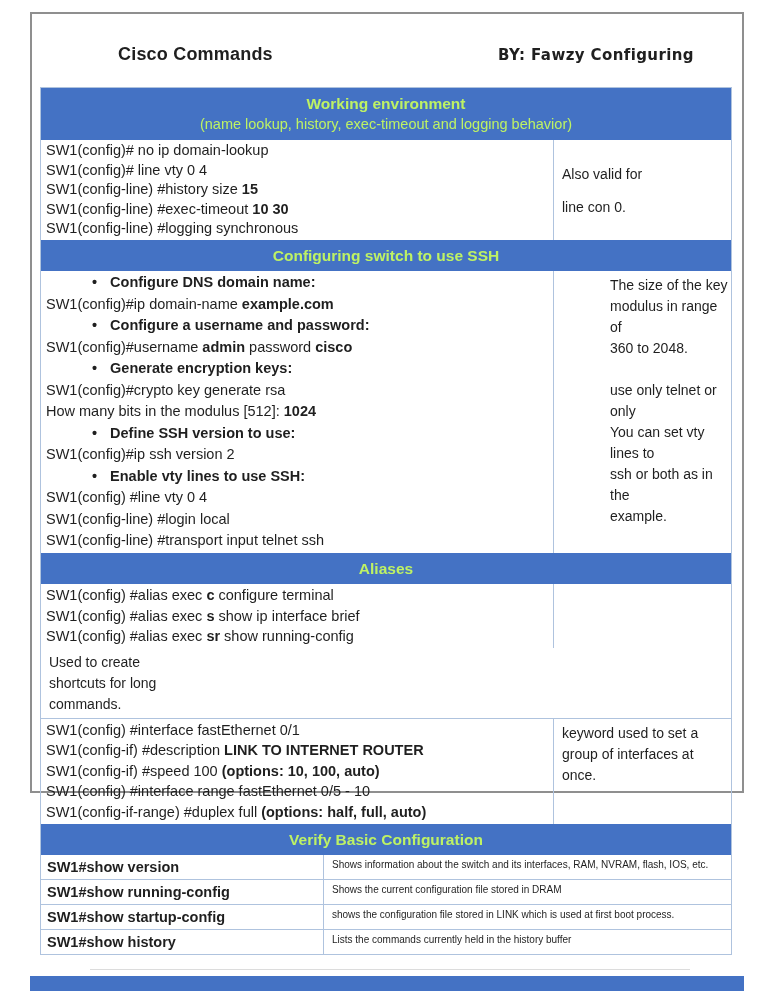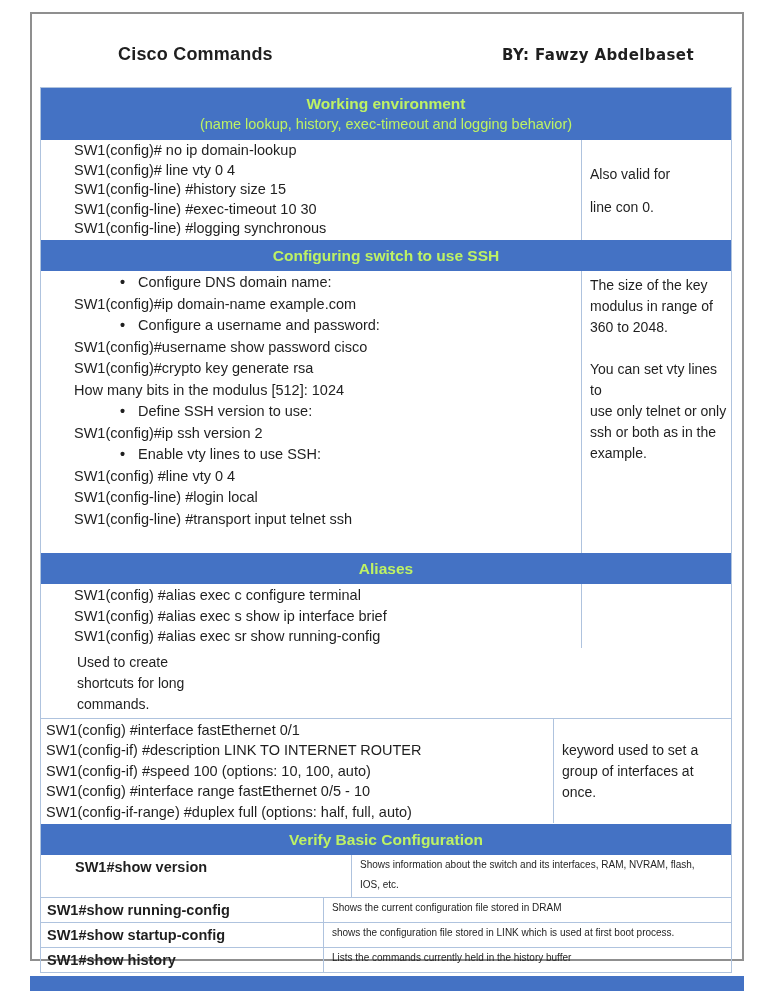--- a/index.html
+++ b/index.html
@@ -1,43 +1,43 @@
 <!DOCTYPE html>
 <html style="--banner: #4472C4; --cellborder: #AFC3DE; --pageborder: #8F8F8F; --text: #1F1F1F;"><head>
 <meta charset="utf-8">
 <style>
   html,body{margin:0;padding:0;}
   body{
     width:768px;height:994px;background:#ffffff;position:relative;
     font-family:"Liberation Sans",sans-serif;color:var(--text,#1f1f1f);
   }
   .page{
-    position:absolute;left:30px;top:12px;width:714px;height:949px;
+    position:absolute;left:30px;top:12px;width:714px;height:781px;
     box-sizing:border-box;border:2px solid var(--pageborder,#8f8f8f);background:#fff;
   }
   .doc-header{display:flex;align-items:baseline;margin:30px 0 22px 0;}
   .doc-title{margin-left:86px;font-size:18px;font-weight:bold;letter-spacing:.2px;}
   .doc-byline{
     margin-left:auto;margin-right:48px;
     font-family:"DejaVu Sans",sans-serif;font-size:15px;font-weight:600;letter-spacing:.4px;
   }
   .doc-table{
     margin-left:8px;width:692px;box-sizing:border-box;
     border:1px solid var(--cellborder,#afc3de);
   }
   .banner{background:var(--banner,#4472C4);color:#bef264;text-align:center;padding:5px 0;}
   .banner-line{line-height:21px;font-size:14.5px;}
   .banner-line.bold{font-weight:bold;font-size:15.5px;}
   .trow{display:flex;border-top:1px solid var(--cellborder,#afc3de);}
   .trow:first-child{border-top:none;}
-  .banner + .trow{border-top:none;margin-left:28px;}
+  .banner + .trow{border-top:none;}
   .cell{box-sizing:border-box;}
   .left{width:513px;border-right:1px solid var(--cellborder,#afc3de);padding:1px 4px 1px 5px;font-size:14.5px;}
   .cline{white-space:nowrap;}
-  .b{font-weight:normal;}
+  .b{font-weight:bold;}
   .bullet{padding-left:46px;}
   .dot{font-weight:bold;margin-right:13px;}
   .right{flex:1;font-size:14px;line-height:21px;padding:4px 2px 3px 8px;}
   .vcenter{display:flex;flex-direction:column;justify-content:center;gap:12px;}
   .vcmd{width:283px;font-weight:bold;border-right:1px solid var(--cellborder,#afc3de);
         padding:2px 6px;font-size:14.5px;line-height:20px;}
   .vdesc{flex:1;padding:0 18px 2px 8px;font-size:10px;line-height:20px;}
   .footer-sep{height:1px;background:#dcdcdc;width:600px;margin:14px 0 3px 58px;}
   .footer-line{margin-left:58px;font-size:13px;height:16px;}
   .fp-num{font-weight:bold;color:#1f1f1f;}
@@ -45,21 +45,21 @@
   .fp-word{color:#4c1d95;letter-spacing:4px;}
   .footer-link{text-align:center;font-weight:bold;font-size:15px;margin-top:2px;letter-spacing:.2px;}
   .next-strip{position:absolute;left:30px;top:976px;width:714px;height:15px;background:var(--banner,#4472C4);}
 </style>
 </head>
 <body>
 
 <div class="page">
   <div class="doc-header">
     <div class="doc-title">Cisco Commands</div>
-    <div class="doc-byline">BY: Fawzy Abdelbaset</div>
+    <div class="doc-byline">BY: Fawzy Configuring</div>
   </div>
 
   <div class="doc-table">
       <div class="banner">
         <div class="banner-line bold">Working environment</div>
         <div class="banner-line">(name lookup, history, exec-timeout and logging behavior)</div>
       </div>
       <div class="trow" style="min-height: 100px;">
         <div class="cell left" style="line-height: 19.5px;">
           <div class="cline"><span>SW1(config)# no ip domain-lookup</span></div>
@@ -69,62 +69,63 @@
           <div class="cline"><span>SW1(config-line) #logging synchronous</span></div>
         </div>
         <div class="cell right vcenter">
           <div class="nline">Also valid for</div>
           <div class="nline">line con 0.</div>
         </div>
       </div>
       <div class="banner">
         <div class="banner-line bold">Configuring switch to use SSH</div>
       </div>
-      <div class="trow" style="min-height: 282px;">
+      <div class="trow" style="min-height: 282px; gap: 48px;">
         <div class="cell left" style="line-height: 21.5px;">
           <div class="cline bullet"><span class="dot">•</span><span class="b">Configure DNS domain name:</span></div>
           <div class="cline"><span>SW1(config)#ip domain-name </span><span class="b">example.com</span></div>
           <div class="cline bullet"><span class="dot">•</span><span class="b">Configure a username and password:</span></div>
-          <div class="cline"><span>SW1(config)#username </span><span class="b">show</span><span> password </span><span class="b">cisco</span></div>
+          <div class="cline"><span>SW1(config)#username </span><span class="b">admin</span><span> password </span><span class="b">cisco</span></div>
+          <div class="cline bullet"><span class="dot">•</span><span class="b">Generate encryption keys:</span></div>
           <div class="cline"><span>SW1(config)#crypto key generate rsa</span></div>
           <div class="cline"><span>How many bits in the modulus [512]: </span><span class="b">1024</span></div>
           <div class="cline bullet"><span class="dot">•</span><span class="b">Define SSH version to use:</span></div>
           <div class="cline"><span>SW1(config)#ip ssh version 2</span></div>
           <div class="cline bullet"><span class="dot">•</span><span class="b">Enable vty lines to use SSH:</span></div>
           <div class="cline"><span>SW1(config) #line vty 0 4</span></div>
           <div class="cline"><span>SW1(config-line) #login local</span></div>
           <div class="cline"><span>SW1(config-line) #transport input telnet ssh</span></div>
         </div>
         <div class="cell right">
           <div class="nline">The size of the key</div>
           <div class="nline">modulus in range of</div>
           <div class="nline">360 to 2048.</div>
           <div class="nline">&nbsp;</div>
+          <div class="nline">use only telnet or only</div>
           <div class="nline">You can set vty lines to</div>
-          <div class="nline">use only telnet or only</div>
           <div class="nline">ssh or both as in the</div>
           <div class="nline">example.</div>
         </div>
       </div>
       <div class="banner">
         <div class="banner-line bold">Aliases</div>
       </div>
       <div class="trow" style="min-height: 63px; flex-direction: column;">
         <div class="cell left" style="line-height: 20.5px;">
           <div class="cline"><span>SW1(config) #alias exec </span><span class="b">c</span><span> configure terminal</span></div>
           <div class="cline"><span>SW1(config) #alias exec </span><span class="b">s</span><span> show ip interface brief</span></div>
           <div class="cline"><span>SW1(config) #alias exec </span><span class="b">sr</span><span> show running-config</span></div>
         </div>
         <div class="cell right">
           <div class="nline">Used to create</div>
           <div class="nline">shortcuts for long</div>
           <div class="nline">commands.</div>
         </div>
       </div>
-      <div class="trow" style="min-height: 105px; align-items: center;">
+      <div class="trow" style="min-height: 105px;">
         <div class="cell left" style="line-height: 20.6px;">
           <div class="cline"><span>SW1(config) #interface fastEthernet 0/1</span></div>
           <div class="cline"><span>SW1(config-if) #description </span><span class="b">LINK TO INTERNET ROUTER</span></div>
           <div class="cline"><span>SW1(config-if) #speed 100 </span><span class="b">(options: 10, 100, auto)</span></div>
           <div class="cline"><span>SW1(config) #interface range fastEthernet 0/5 - 10</span></div>
           <div class="cline"><span>SW1(config-if-range) #duplex full </span><span class="b">(options: half, full, auto)</span></div>
         </div>
         <div class="cell right">
           <div class="nline">keyword used to set a</div>
           <div class="nline">group of interfaces at</div>

